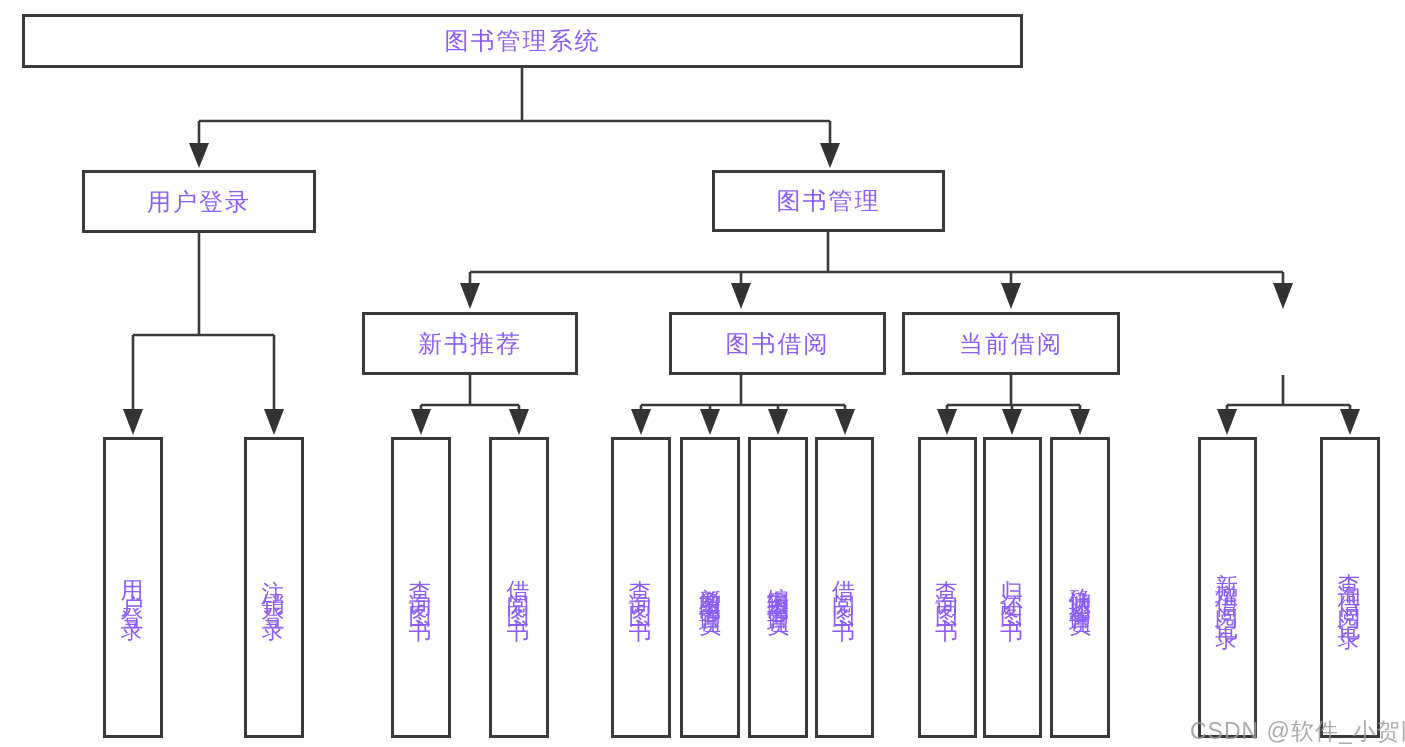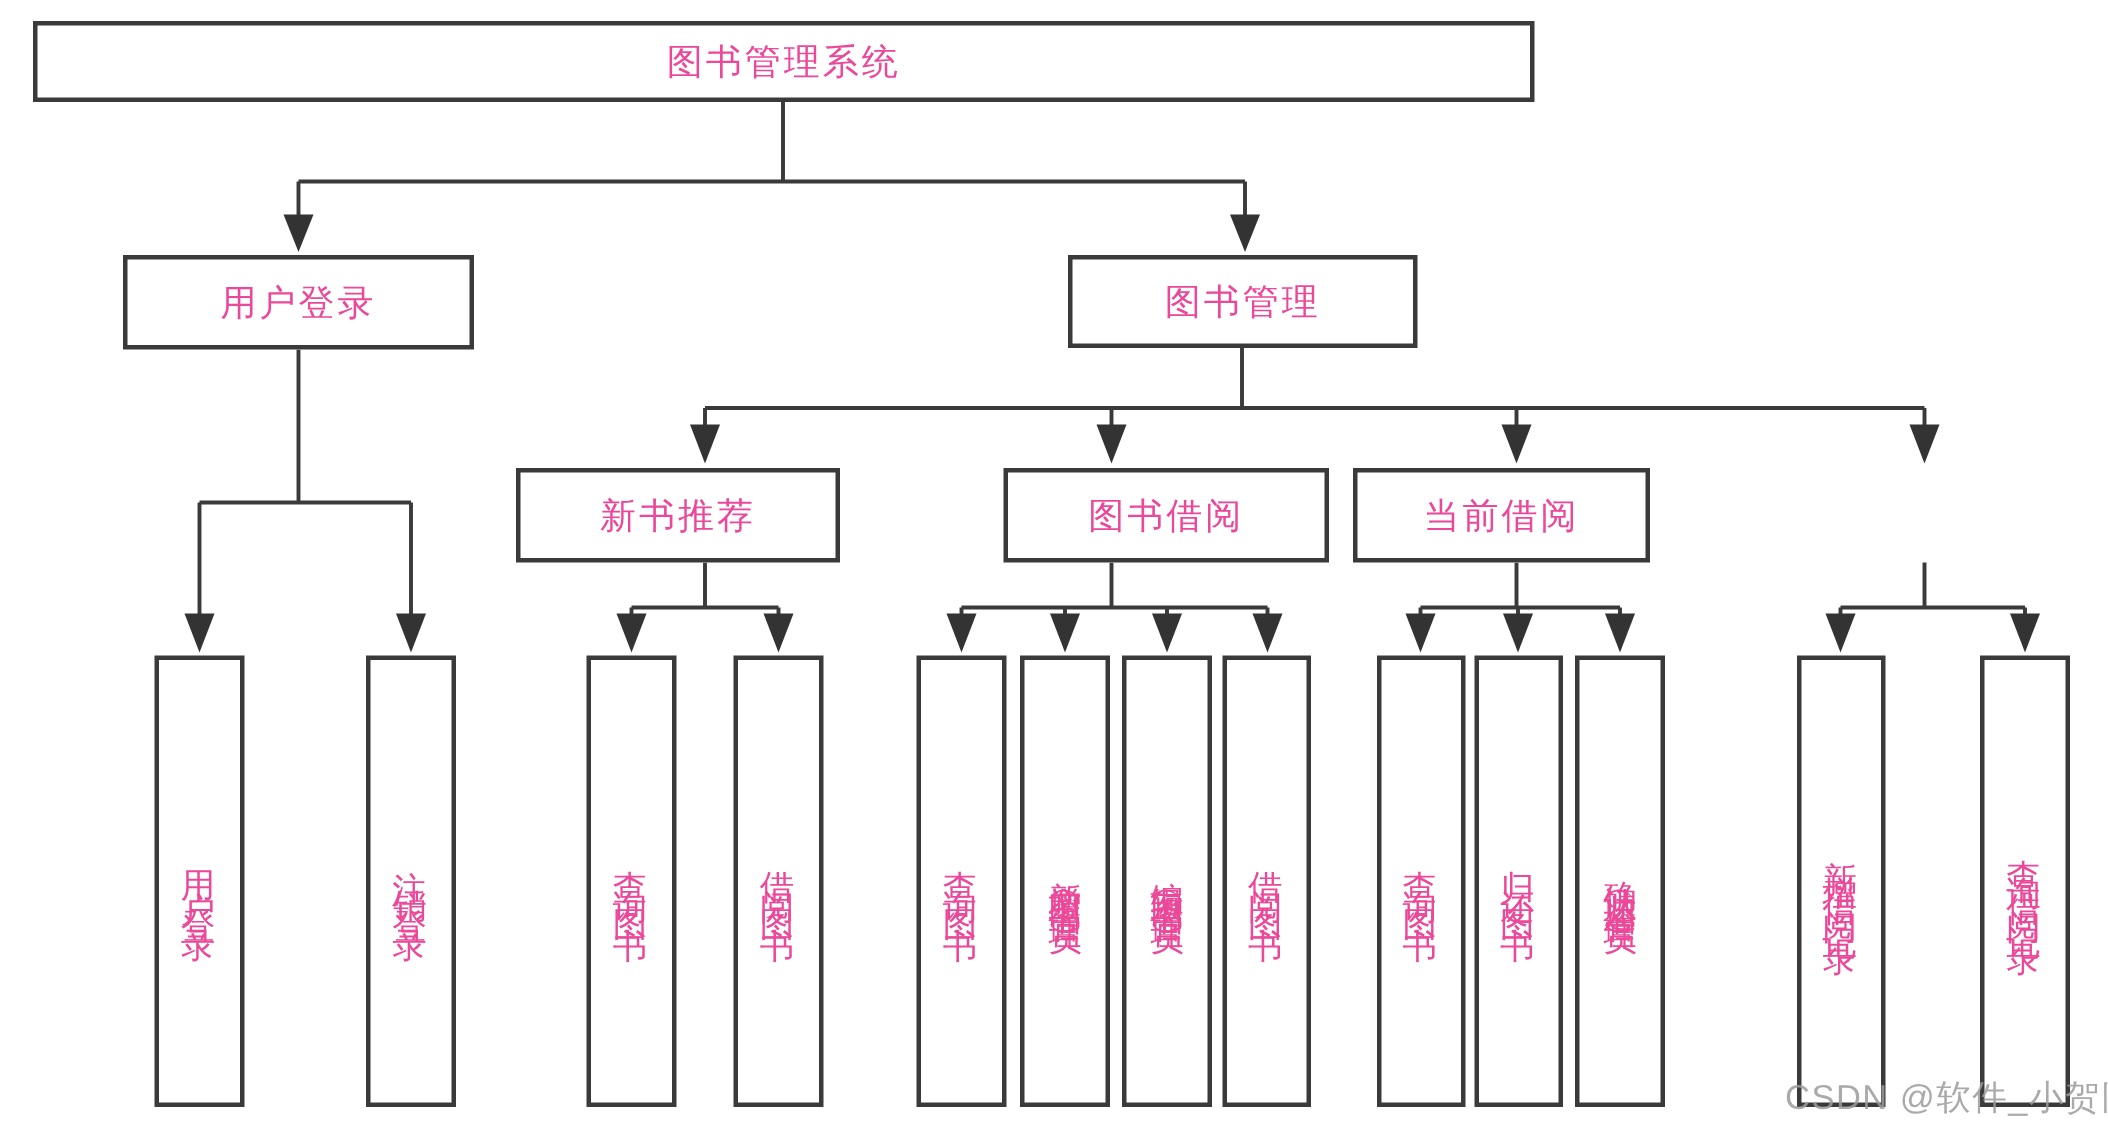--- a/index.html
+++ b/index.html
@@ -33,21 +33,21 @@
     stroke: none;
   }
   .box {
     position: absolute;
     box-sizing: border-box;
     border: 3px solid #3a3a3a;
     background: #ffffff;
     display: flex;
     align-items: center;
     justify-content: center;
-    color: #ec4899;
+    color: #8b5cf6;
     z-index: 2;
   }
   .h-label {
     font-size: 24px;
     letter-spacing: 2px;
     white-space: nowrap;
   }
   .leaf {
     writing-mode: vertical-rl;
     text-orientation: mixed;
@@ -120,23 +120,23 @@
       <polygon points="1217,409 1237,409 1227,435"></polygon>
       <polygon points="1340,409 1360,409 1350,435"></polygon>
     </g>
   </svg>
 
   <div class="box h-label" style="left:22px; top:14px; width:1001px; height:54px;">图书管理系统</div>
 
   <div class="box h-label" style="left:82px; top:170px; width:234px; height:63px;">用户登录</div>
   <div class="box h-label" style="left:712px; top:170px; width:233px; height:62px;">图书管理</div>
 
-  <div class="box h-label" style="left:344px; top:312px; width:216px; height:63px;">新书推荐</div>
+  <div class="box h-label" style="left:362px; top:312px; width:216px; height:63px;">新书推荐</div>
   <div class="box h-label" style="left:633px; top:312px; width:217px; height:63px;margin-left:36px;">图书借阅</div>
-  <div class="box h-label" style="left:902px; top:312px; width:198px; height:63px;">当前借阅</div>
+  <div class="box h-label" style="left:902px; top:312px; width:218px; height:63px;">当前借阅</div>
 
   <div class="box leaf sp-wide" style="left:103px; top:437px; width:60px; height:301px;">用户登录</div>
   <div class="box leaf sp-wide" style="left:244px; top:437px; width:60px; height:301px;">注销登录</div>
 
   <div class="box leaf sp-wide" style="left:391px; top:437px; width:60px; height:301px;">查询图书</div>
   <div class="box leaf sp-wide" style="left:489px; top:437px; width:60px; height:301px;">借阅图书</div>
 
   <div class="box leaf sp-wide" style="left:611px; top:437px; width:60px; height:301px;">查询图书</div>
   <div class="box leaf sp-tight" style="left:680px; top:437px; width:60px; height:301px;">新增图书（管理员）</div>
   <div class="box leaf sp-tight" style="left:748px; top:437px; width:60px; height:301px;">编辑图书（管理员）</div>

